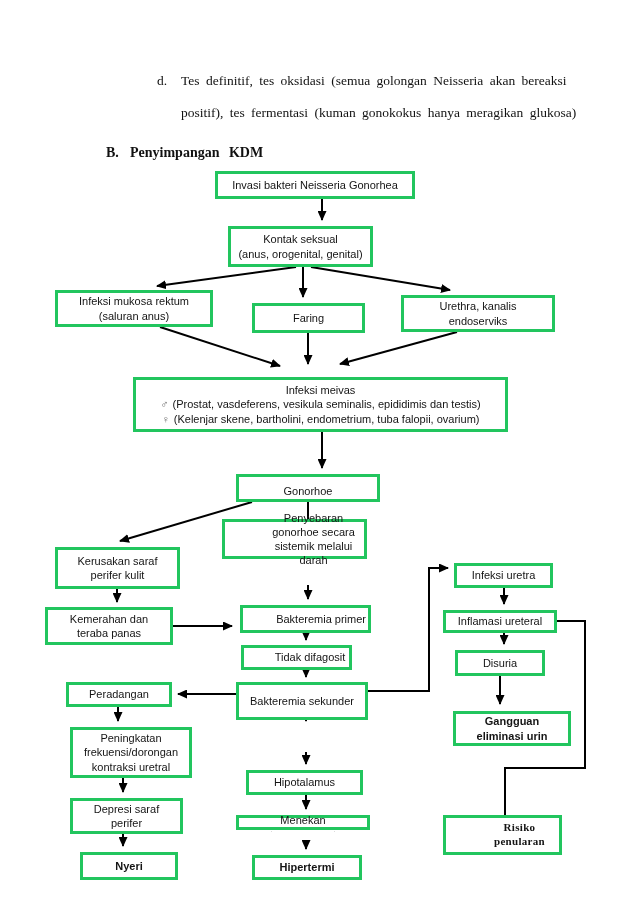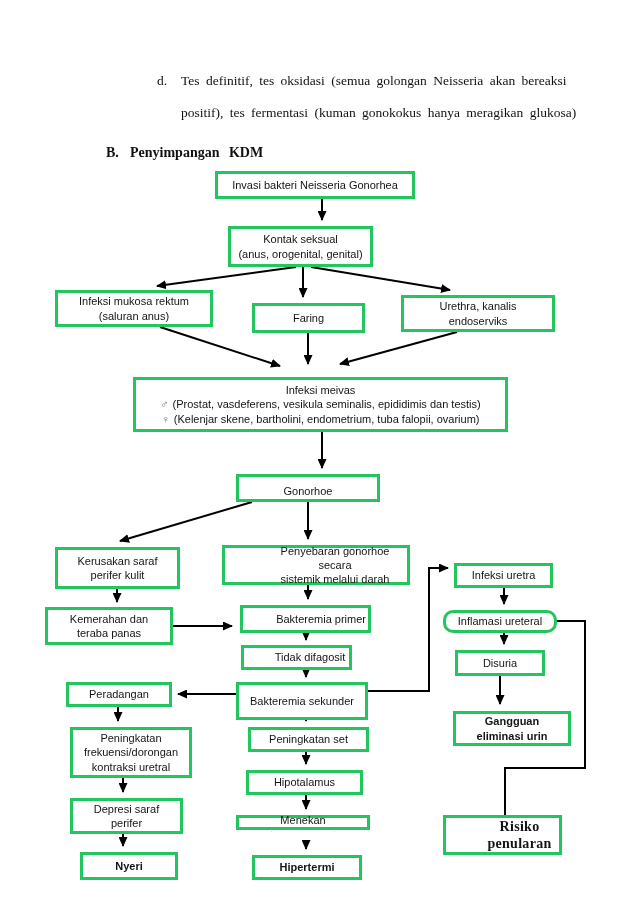--- a/index.html
+++ b/index.html
@@ -6,21 +6,21 @@
   .page{position:relative;width:638px;height:902px;background:#ffffff;overflow:hidden;
         font-family:"Liberation Sans",sans-serif;color:#141414;}
   .doc-text{position:absolute;font-family:"Liberation Serif",serif;font-size:13.5px;
             color:#111;word-spacing:3px;white-space:nowrap;}
   .section-heading{font-weight:bold;font-size:14px;word-spacing:6px;}
   .node{position:absolute;box-sizing:border-box;border:3px solid #22c55e;background:#ffffff;
         display:flex;flex-direction:column;align-items:center;justify-content:center;
         text-align:center;font-size:11px;line-height:1.28;color:#141414;padding:1px 2px;}
   .node .ln{display:block;}
   .bold{font-weight:bold;}
-  .serif-node{font-family:"Liberation Serif",serif;font-size:14px;font-weight:bold;
+  .serif-node{font-family:"Liberation Serif",serif;font-size:11px;font-weight:bold;
               letter-spacing:0.3px;line-height:1.25;padding-left:36px;}
   .sym{color:#666;margin-right:4px;}
   .sym-line{display:flex;align-items:center;justify-content:center;}
   .dots{font-size:6px;color:#8a8a8a;line-height:4px;word-spacing:60px;margin-top:1px;}
   svg.arrows{position:absolute;left:0;top:0;width:638px;height:902px;pointer-events:none;}
 </style>
 </head>
 <body>
 
 <div class="page">
@@ -100,39 +100,39 @@
 
   <div class="node" style="left:236px;top:474px;width:144px;height:28px;justify-content:flex-end;">
     <span class="ln">Gonorhoe</span>
   </div>
 
   <div class="node" style="left:55px;top:547px;width:125px;height:42px;">
     <span class="ln">Kerusakan saraf</span>
     <span class="ln">perifer kulit</span>
   </div>
 
-  <div class="node" style="left:222px;top:545px;width:188px;height:40px;padding-left:40px;">
+  <div class="node" style="left:222px;top:519px;width:145px;height:40px;padding-left:40px;">
     <span class="ln">Penyebaran gonorhoe secara</span>
     <span class="ln">sistemik melalui darah</span>
   </div>
 
   <div class="node" style="left:454px;top:563px;width:99px;height:25px;">
     <span class="ln">Infeksi uretra</span>
   </div>
 
   <div class="node" style="left:45px;top:607px;width:128px;height:38px;">
     <span class="ln">Kemerahan dan</span>
     <span class="ln">teraba panas</span>
   </div>
 
   <div class="node" style="left:240px;top:605px;width:131px;height:28px;align-items:flex-end;">
     <span class="ln">Bakteremia primer</span>
   </div>
 
-  <div class="node" style="left:443px;top:610px;width:114px;height:23px;border-radius:10px;">
+  <div class="node" style="left:443px;top:610px;width:114px;height:23px;">
     <span class="ln">Inflamasi ureteral</span>
   </div>
 
   <div class="node" style="left:241px;top:645px;width:111px;height:25px;padding-left:29px;">
     <span class="ln">Tidak difagosit</span>
   </div>
 
   <div class="node" style="left:455px;top:650px;width:90px;height:26px;">
     <span class="ln">Disuria</span>
   </div>
@@ -149,23 +149,20 @@
     <span class="ln">Gangguan</span>
     <span class="ln">eliminasi urin</span>
   </div>
 
   <div class="node" style="left:70px;top:727px;width:122px;height:51px;">
     <span class="ln">Peningkatan</span>
     <span class="ln">frekuensi/dorongan</span>
     <span class="ln">kontraksi uretral</span>
   </div>
 
-  <div class="node" style="left:248px;top:727px;width:121px;height:25px;">
-    <span class="ln">Peningkatan set</span>
-  </div>
 
   <div class="node" style="left:246px;top:770px;width:117px;height:25px;">
     <span class="ln">Hipotalamus</span>
   </div>
 
   <div class="node" style="left:70px;top:798px;width:113px;height:36px;">
     <span class="ln">Depresi saraf</span>
     <span class="ln">perifer</span>
   </div>
 

